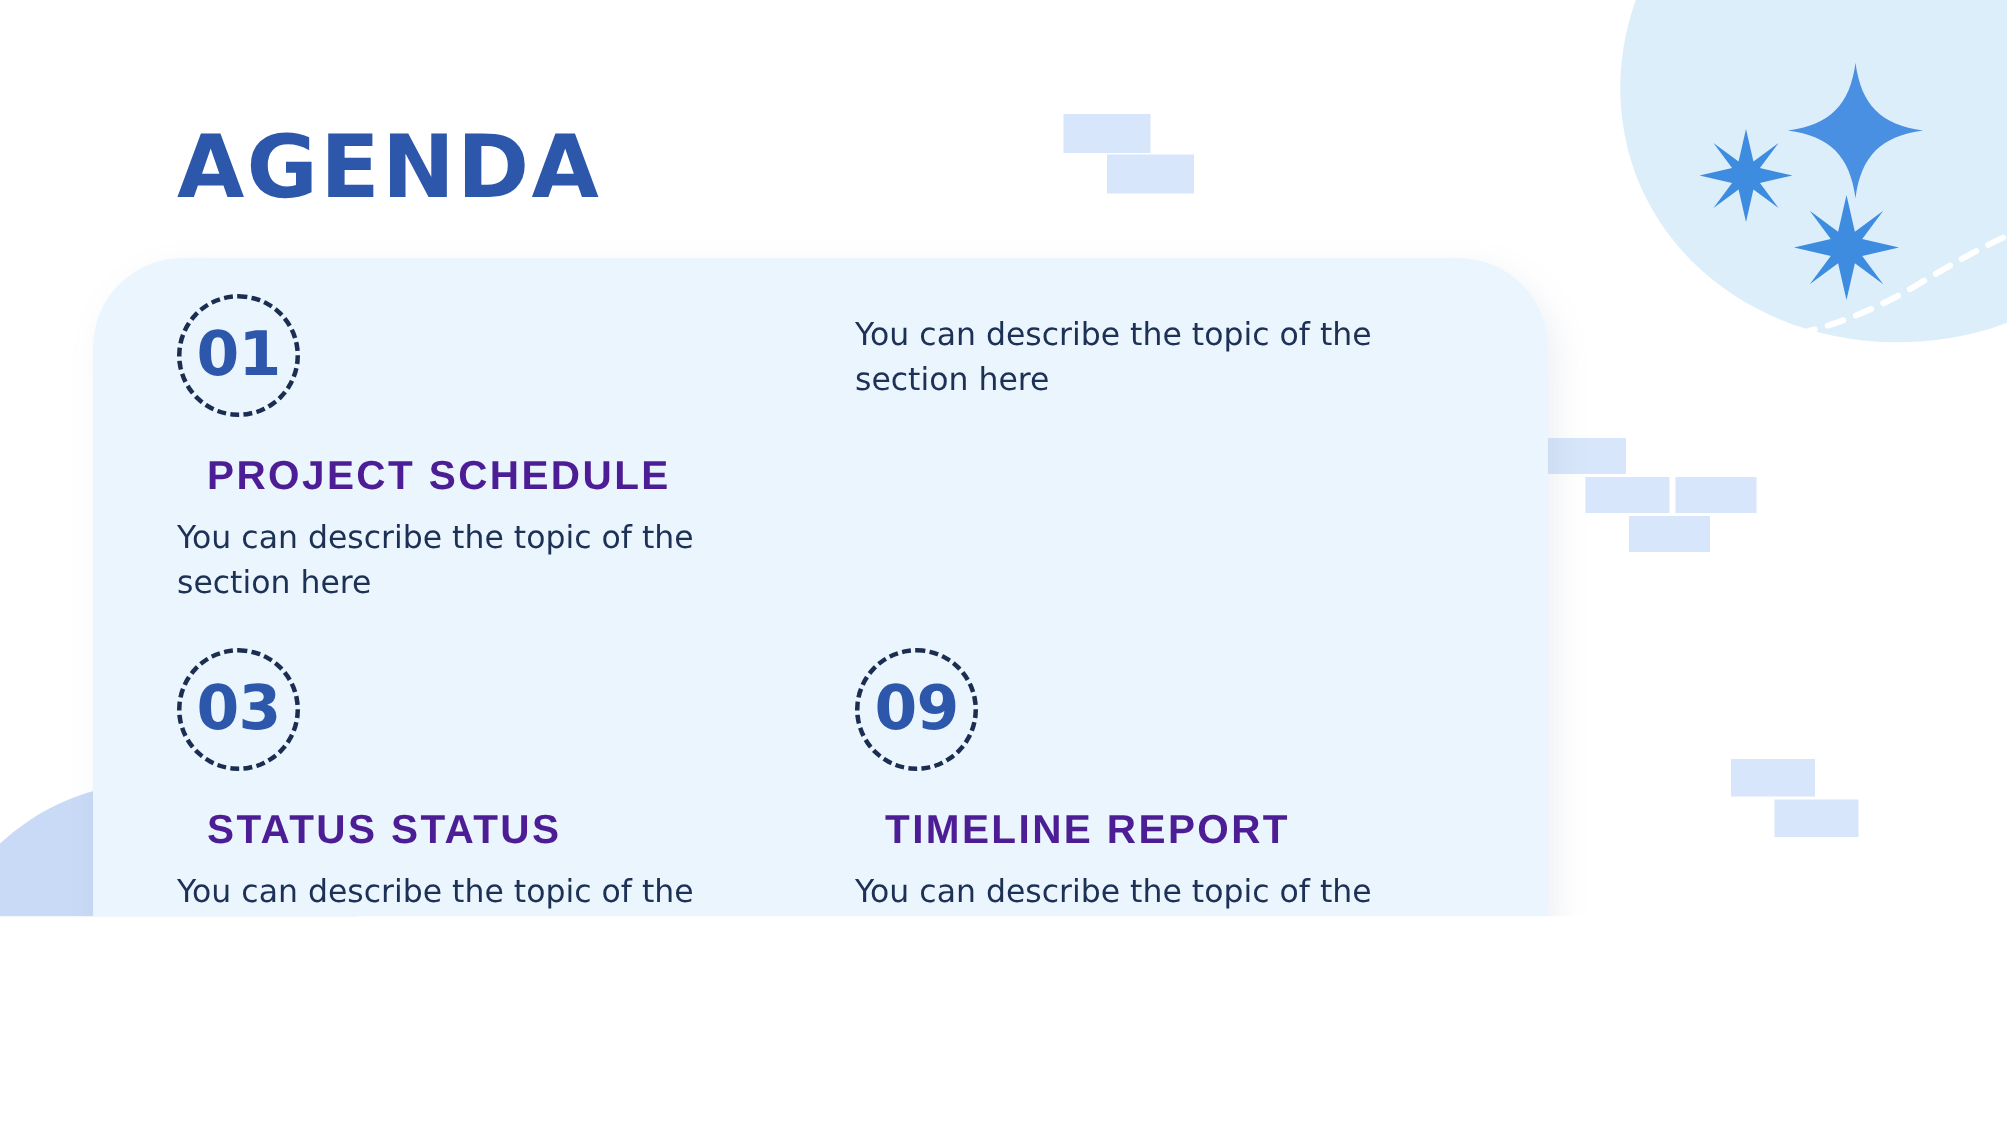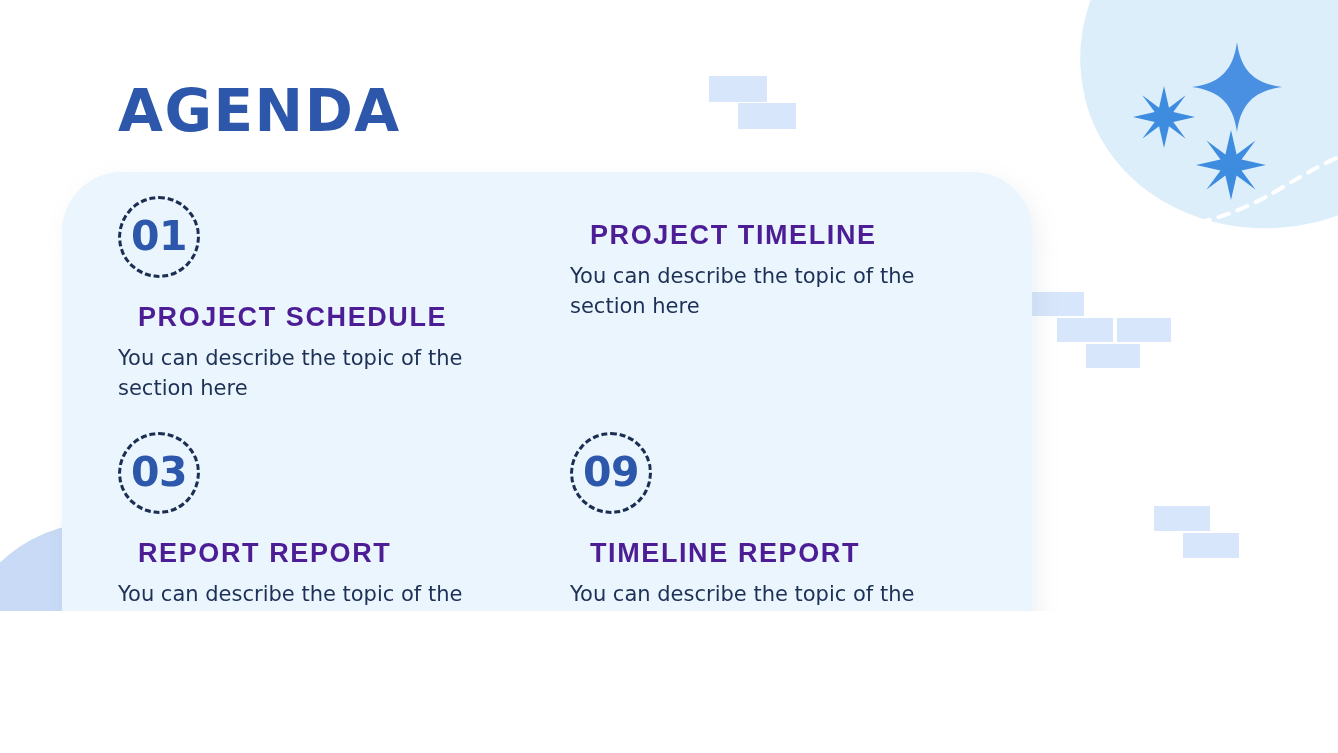--- a/index.html
+++ b/index.html
@@ -181,29 +181,28 @@
 
     <div class="agenda-item">
       <div class="num-badge">
         <span class="num-text">01</span>
       </div>
       <div class="item-heading">PROJECT SCHEDULE</div>
       <div class="item-desc">You can describe the topic of the section here</div>
     </div>
 
     <div class="agenda-item">
-      <div class="item-heading">PROJECT TIMELINE</div>
       <div class="item-desc">You can describe the topic of the section here</div>
     </div>
 
     <div class="agenda-item">
       <div class="num-badge">
         <span class="num-text">03</span>
       </div>
-      <div class="item-heading">REPORT REPORT</div>
+      <div class="item-heading">STATUS STATUS</div>
       <div class="item-desc">You can describe the topic of the section here</div>
     </div>
 
     <div class="agenda-item">
       <div class="num-badge">
         <span class="num-text">09</span>
       </div>
       <div class="item-heading">TIMELINE REPORT</div>
       <div class="item-desc">You can describe the topic of the section here</div>
     </div>

